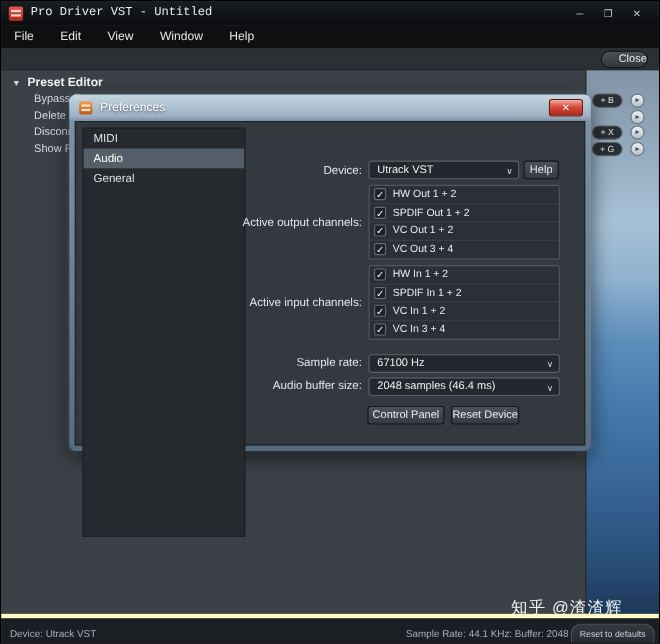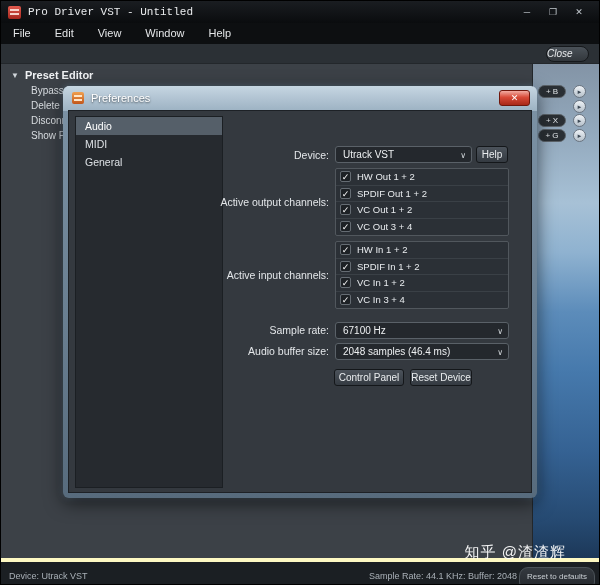--- a/index.html
+++ b/index.html
@@ -17,40 +17,40 @@
   .win-controls span { width:14px; text-align:center; }
 
   
   .menubar { position:absolute; top:22px; left:0; right:0; height:21px; background:#0d0f11; display:flex; align-items:center; }
   .menu-item { color:#e4e6e8; font-size:11px; padding:0 12px; line-height:21px; }
 
   
   .toolbar { position:absolute; top:43px; left:0; right:0; height:20px; background:#2b3035; border-bottom:1px solid #23272b; }
   .close-btn { position:absolute; right:10px; top:2px; width:43px; height:16px;
     background:linear-gradient(#4a5158,#32373c); border:1px solid #15181b; border-radius:8px;
-    color:#e8eaec; font-size:10px; text-align:left; line-height:14px;font-style:italic; }
+    color:#e8eaec; font-size:10px; text-align:right; line-height:14px; }
 
   
   .content { position:absolute; top:63px; left:0; right:0; bottom:26px; background:#3c4147; }
   .wallpaper { position:absolute; left:531px; top:63px; width:69px; height:496px; border-left:1px solid #23272b;
     background:linear-gradient(180deg,#8394a6 0%, #93a9bd 14%, #a7c1d6 28%, #8fb2d0 38%, #5c8cba 50%, #4679ac 62%, #356293 78%, #264a72 92%, #1c3757 100%); }
 
   .preset-header { position:absolute; left:10px; top:68px; display:flex; align-items:center; gap:6px; }
   .preset-tri { color:#cfd4d9; font-size:8px; }
   .preset-title { color:#f0f2f4; font-size:11px; font-weight:bold; }
   .preset-item { position:absolute; left:30px; color:#d9dde1; font-size:10px; }
 
   .shortcut-pill { position:absolute; left:537px; width:28px; height:13px; background:#2a2f34;
     border:1px solid #5b6268; border-radius:7px; color:#e1e5e8; font-size:8px; text-align:center; line-height:11px; }
   .round-btn { position:absolute; left:572px; width:13px; height:13px; border-radius:50%;
     background:linear-gradient(#eef2f6,#b5c0ca); border:1px solid #6a7480; color:#3c4854;
     font-size:6px; text-align:center; line-height:12px; }
 
   
-  .dialog { position:absolute; left:62px; top:85px; width:474px; height:412px; border-radius:6px;
+  .dialog { position:absolute; left:62px; top:85px; width:474px; height:324px; border-radius:6px;
     background:linear-gradient(180deg,#c6d6e2 0%, #9db2c3 6%, #7b91a4 24px, #687d90 60%, #576b7d 100%);
     box-shadow:0 5px 18px rgba(0,0,0,.6), 0 0 6px rgba(140,190,230,.35); padding:24px 5px 5px 5px; }
   .dlg-titlebar { position:absolute; top:0; left:0; right:0; height:24px; display:flex; align-items:center; padding:0 9px; }
   .dlg-icon { width:12px; height:12px; background:linear-gradient(#f0a050,#c2561a); border-radius:2px; margin-right:7px; position:relative; flex:none; }
   .dlg-icon::after { content:""; position:absolute; left:2px; right:2px; top:3px; height:2px; background:#ffe6c8; box-shadow:0 4px 0 #ffe6c8; }
   .dlg-title { color:#fff; font-size:11px; text-shadow:0 1px 2px rgba(0,0,0,.6); }
   .dlg-close { position:absolute; top:4px; right:7px; width:31px; height:16px;
     background:linear-gradient(#f2aca2,#d84a38 45%,#a82818); border:1px solid #70170c; border-radius:3px;
     color:#fff; font-size:9px; text-align:center; line-height:14px; }
   .dlg-body { position:relative; width:100%; height:100%; background:#34393f; border:1px solid #1d2126; }
@@ -135,22 +135,22 @@
   <div class="dialog">
     <div class="dlg-titlebar">
       <div class="dlg-icon"></div>
       <div class="dlg-title">Preferences</div>
     </div>
     <div class="dlg-close">✕</div>
 
     <div class="dlg-body">
 
       <div class="tab-list">
+        <div class="tab">MIDI</div>
         <div class="tab selected">Audio</div>
-        <div class="tab">MIDI</div>
         <div class="tab">General</div>
       </div>
 
       <div class="form-label" style="top:38px;">Device:</div>
       <div class="dropdown" style="left:266px; top:35px; width:137px;">
         <span>Utrack VST</span>
         <span class="chev">∨</span>
       </div>
       <div class="push-btn" style="left:407px; top:35px; width:32px;">Help</div>
 

